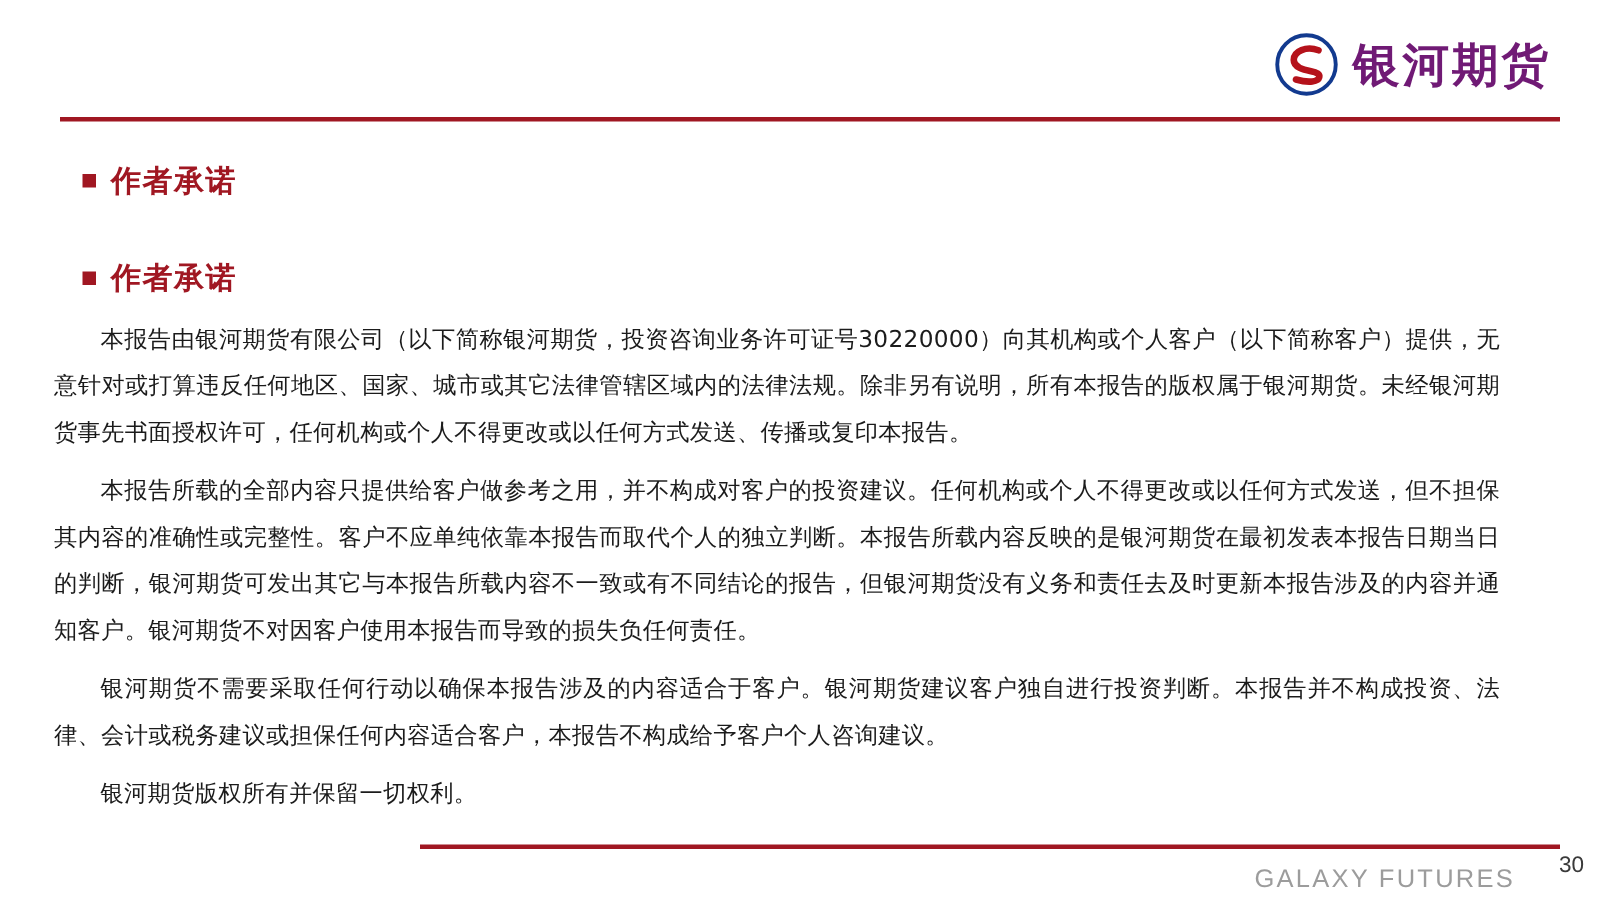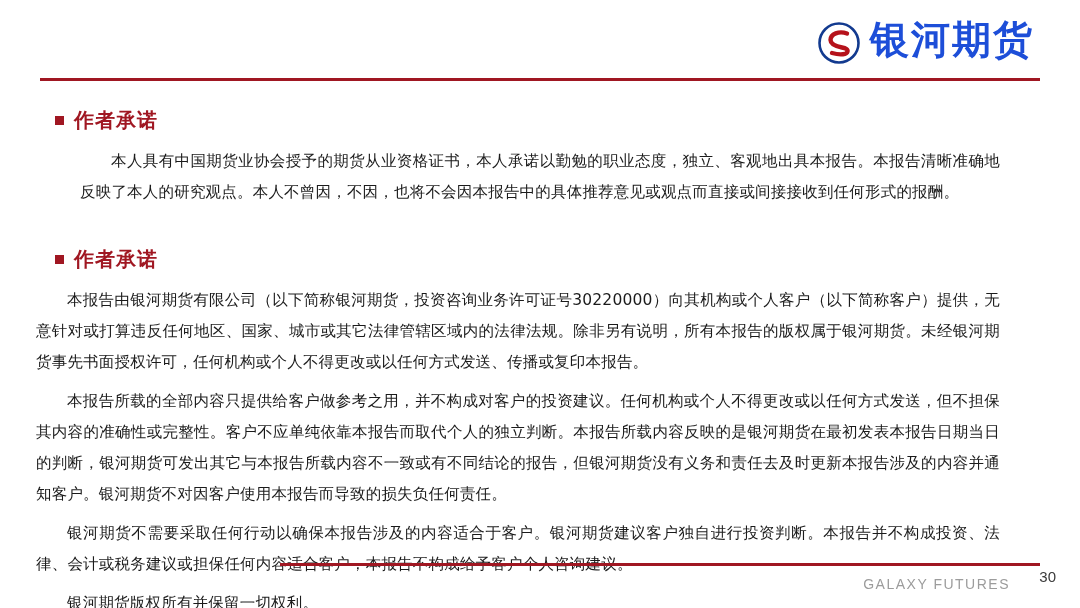--- a/index.html
+++ b/index.html
@@ -31,25 +31,25 @@
     display: flex;
     align-items: center;
     gap: 10px;
   }
   .logo-mark {
     width: 42px;
     height: 42px;
     position: relative;
   }
   .logo-text {
-    font-size: 39px;
+    font-size: 31px;
     font-weight: bold;
-    color: #1d4ed8;
+    color: #701a75;
     letter-spacing: 2px;
-    font-family: Liberation Mono, monospace;
+    font-family: Liberation Serif, serif;
     line-height: 1;
   }
   .header-rule {
     position: absolute;
     left: 40px;
     top: 78px;
     width: 1000px;
     height: 3px;
     background: #a01722;
   }
@@ -112,21 +112,21 @@
     left: 280px;
     top: 563px;
     width: 760px;
     height: 3px;
     background: #a01722;
   }
   .footer-brand {
     position: absolute;
     right: 70px;
     top: 576px;
-    font-size: 14px;
+    font-size: 17px;
     letter-spacing: 1.5px;
     color: #9c9c9c;
     font-family: "Liberation Sans", sans-serif;
   }
   .footer-page {
     position: absolute;
     right: 24px;
     top: 568px;
     font-size: 15px;
     color: #3a3a3a;
@@ -149,21 +149,20 @@
   <div class="header-rule"></div>
 </div>
 
 <div class="content">
 
   <div class="section sec1">
     <div class="section-head">
       <span class="bullet-square"></span>
       <span class="section-title">作者承诺</span>
     </div>
-    <p class="para">本人具有中国期货业协会授予的期货从业资格证书，本人承诺以勤勉的职业态度，独立、客观地出具本报告。本报告清晰准确地反映了本人的研究观点。本人不曾因，不因，也将不会因本报告中的具体推荐意见或观点而直接或间接接收到任何形式的报酬。</p>
   </div>
 
   <div class="section sec2">
     <div class="section-head">
       <span class="bullet-square"></span>
       <span class="section-title">作者承诺</span>
     </div>
     <p class="para">本报告由银河期货有限公司（以下简称银河期货，投资咨询业务许可证号30220000）向其机构或个人客户（以下简称客户）提供，无意针对或打算违反任何地区、国家、城市或其它法律管辖区域内的法律法规。除非另有说明，所有本报告的版权属于银河期货。未经银河期货事先书面授权许可，任何机构或个人不得更改或以任何方式发送、传播或复印本报告。</p>
     <p class="para">本报告所载的全部内容只提供给客户做参考之用，并不构成对客户的投资建议。任何机构或个人不得更改或以任何方式发送，但不担保其内容的准确性或完整性。客户不应单纯依靠本报告而取代个人的独立判断。本报告所载内容反映的是银河期货在最初发表本报告日期当日的判断，银河期货可发出其它与本报告所载内容不一致或有不同结论的报告，但银河期货没有义务和责任去及时更新本报告涉及的内容并通知客户。银河期货不对因客户使用本报告而导致的损失负任何责任。</p>
     <p class="para">银河期货不需要采取任何行动以确保本报告涉及的内容适合于客户。银河期货建议客户独自进行投资判断。本报告并不构成投资、法律、会计或税务建议或担保任何内容适合客户，本报告不构成给予客户个人咨询建议。</p>

